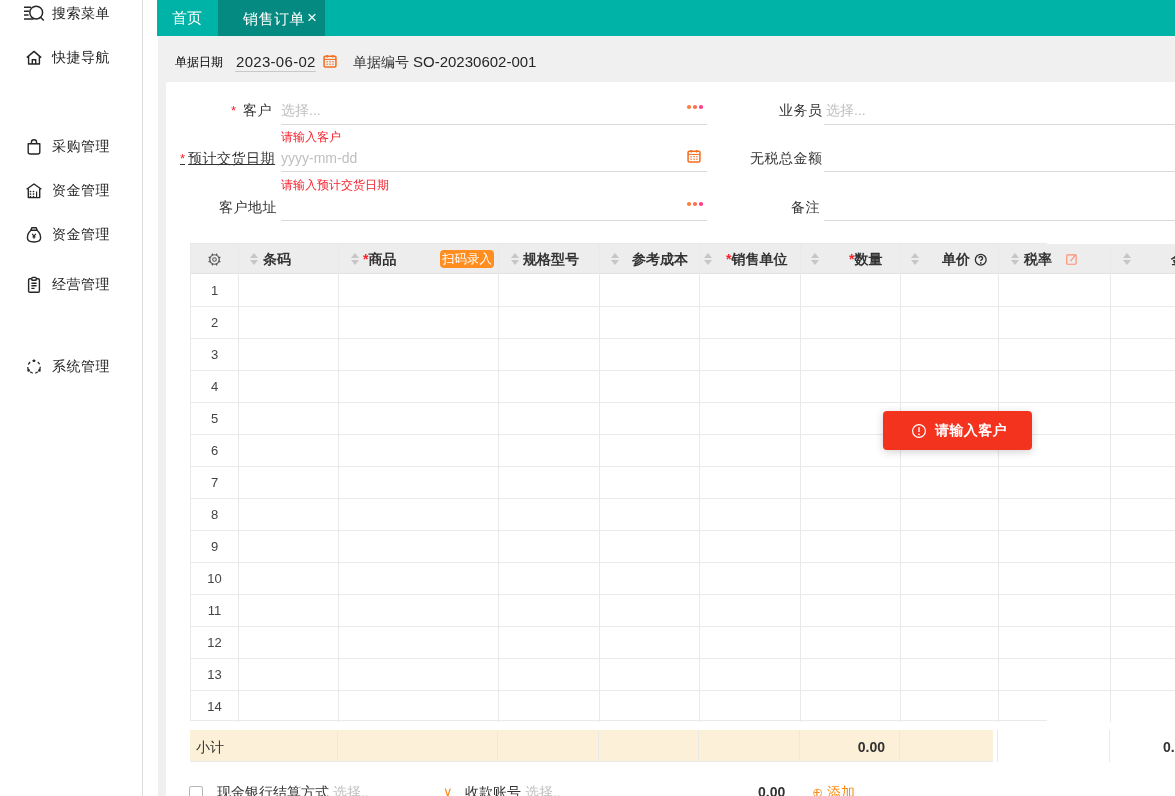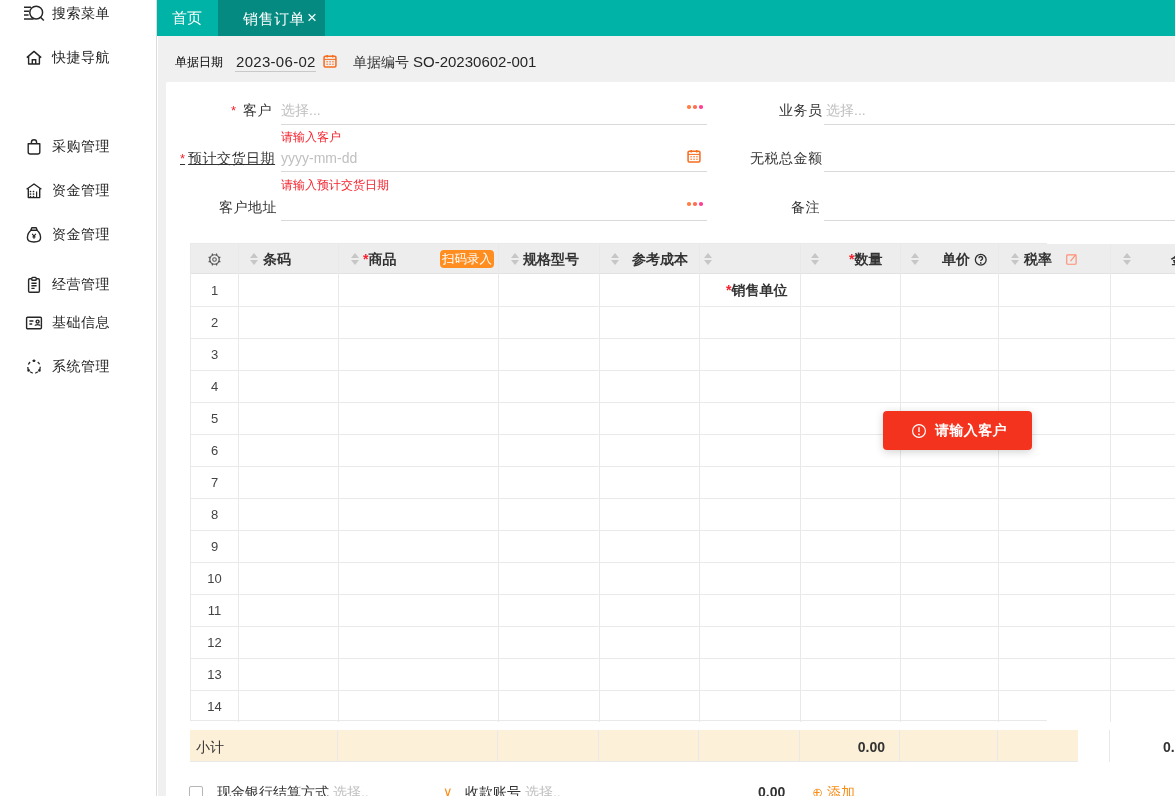--- a/index.html
+++ b/index.html
@@ -1,19 +1,19 @@
 <!DOCTYPE html>
 <html><head>
 <meta charset="utf-8">
 <style>
 * { margin:0; padding:0; box-sizing:border-box; }
 html,body { width:1175px; height:796px; overflow:hidden; font-family:"Liberation Sans", sans-serif; background:#fff; position:relative; }
 
 
-#sidebar { position:absolute; left:0; top:0; width:157px; height:796px; background:#fff; border-right:1px solid #dcdcdc; z-index:5; }
+#sidebar { position:absolute; left:0; top:0; width:143px; height:796px; background:#fff; border-right:1px solid #dcdcdc; z-index:5; }
 .mitem { position:absolute; left:0; width:157px; height:32px; }
 .mitem .ic { position:absolute; left:24px; top:6px; width:20px; height:20px; }
 .mitem .tx { position:absolute; left:52px; top:7px; font-size:14px; letter-spacing:0.5px; color:#262626; white-space:nowrap; }
 #act { position:absolute; left:4px; top:87px; width:147px; height:32px; border-radius:6px;
   background:radial-gradient(130% 170% at 108% 115%, rgba(255,255,255,0.30) 0%, rgba(255,255,255,0.20) 40%, rgba(255,255,255,0) 60%), linear-gradient(100deg,#f8802f 0%, #f9883c 55%, #f98c42 100%); }
 #act .ic { position:absolute; left:22px; top:6px; width:20px; height:20px; }
 #act .tx { position:absolute; left:49px; top:7px; font-size:15px; font-weight:bold; letter-spacing:0.5px; color:#fff; }
 
 
 #topbar { position:absolute; left:157px; top:0; width:1018px; height:36px; background:#00b3a7; z-index:4; }
@@ -44,21 +44,21 @@
 .hcell { position:absolute; top:0; height:30px; font-size:14px; font-weight:bold; color:#333; white-space:nowrap; line-height:30px; }
 .vline { position:absolute; top:0; width:1px; height:478px; background:#e9e9e9; }
 .hline { position:absolute; left:0; width:985px; height:1px; background:#e9e9e9; }
 .rnum { position:absolute; left:0; width:47px; text-align:center; font-size:13px; color:#444; height:32px; line-height:32px; }
 .caret { position:absolute; width:8px; height:14px; }
 .caret:before, .caret:after { content:""; position:absolute; left:0; border-left:4px solid transparent; border-right:4px solid transparent; }
 .caret:before { top:1px; border-bottom:5px solid #c6c6c6; }
 .caret:after { bottom:1px; border-top:5px solid #c6c6c6; }
 
 
-#subt { position:absolute; left:190px; top:730px; width:888px; height:32px; background:#fcf1d8; border-bottom:1px solid #e9e9e9; z-index:2;}
+#subt { position:absolute; left:190px; top:730px; width:803px; height:32px; background:#fcf1d8; border-bottom:1px solid #e9e9e9; z-index:2;}
 #subt .sv { position:absolute; top:0; width:1px; height:32px; background:#e9e9e9; }
 
 
 #toast { position:absolute; left:883px; top:411px; width:149px; height:39px; background:#f4331f; border-radius:4px; z-index:9; box-shadow:0 2px 8px rgba(0,0,0,.18); }
 
 #toast .t { position:absolute; left:52px; top:11px; color:#fff; font-size:14px; font-weight:bold; letter-spacing:0.4px; }
 
 
 .ft { position:absolute; top:784px; white-space:nowrap; z-index:3; }
 #fchk { position:absolute; left:189px; top:786px; width:14px; height:14px; border:1px solid #b5b5b5; border-radius:2px; background:#fff; z-index:3;}
@@ -110,29 +110,20 @@
         </svg></span>
     <span class="tx">资金管理</span>
   </div>
   <div class="mitem" style="top:269px;">
     <span class="ic"><svg width="20" height="20" viewBox="0 0 20 20" fill="none" stroke="#262626" stroke-width="1.4">
           <rect x="4.6" y="3.8" width="10.8" height="13.4" rx="1.2"></rect>
           <rect x="7.8" y="2.4" width="4.4" height="2.8" rx="0.8" fill="#fff"></rect>
           <path d="M7.4 8.2h5.2M7.4 10.8h5.2M7.4 13.4h3.2"></path>
         </svg></span>
     <span class="tx">经营管理</span>
-  </div>
-  <div class="mitem" style="top:307px;">
-    <span class="ic"><svg width="20" height="20" viewBox="0 0 20 20" fill="none" stroke="#262626" stroke-width="1.4">
-          <rect x="2.6" y="4.2" width="14.8" height="11.6" rx="1"></rect>
-          <path d="M5.4 8h4M5.4 11h2.8"></path>
-          <circle cx="13.6" cy="8.6" r="1.5"></circle>
-          <path d="M11.3 12.8c0-1.6 4.6-1.6 4.6 0"></path>
-        </svg></span>
-    <span class="tx">基础信息</span>
   </div>
   <div class="mitem" style="top:351px;">
     <span class="ic"><svg width="20" height="20" viewBox="0 0 20 20" fill="none" stroke="#262626" stroke-width="1.3">
           <circle cx="10" cy="10" r="6.2" stroke-dasharray="2.8 2.6"></circle>
           <circle cx="10" cy="3.8" r="1.3" fill="#262626" stroke="none"></circle>
           <circle cx="4.6" cy="13.4" r="1.3" fill="#262626" stroke="none"></circle>
           <circle cx="15.4" cy="13.4" r="1.3" fill="#262626" stroke="none"></circle>
         </svg></span>
     <span class="tx">系统管理</span>
   </div>
@@ -217,21 +208,21 @@
   <div class="caret" style="left:59px; top:8px;"></div>
   <div class="hcell" style="left:72px;">条码</div>
   <div class="caret" style="left:160px; top:8px;"></div>
   <div class="hcell" style="left:172px;"><span style="color:#f5222d;">*</span>商品</div>
   <div class="hcell" style="left:249px; top:6px; height:18px; line-height:18px; background:#ff8d1f; color:#fff; font-size:12.5px; font-weight:normal; padding:0 2px; border-radius:4px;">扫码录入</div>
   <div class="caret" style="left:320px; top:8px;"></div>
   <div class="hcell" style="left:332px;">规格型号</div>
   <div class="caret" style="left:420px; top:8px;"></div>
   <div class="hcell" style="left:441px;">参考成本</div>
   <div class="caret" style="left:513px; top:8px;"></div>
-  <div class="hcell" style="left:535px;margin-top:31px;"><span style="color:#f5222d;">*</span>销售单位</div>
+  <div class="hcell" style="left:535px;"><span style="color:#f5222d;">*</span>销售单位</div>
   <div class="caret" style="left:620px; top:8px;"></div>
   <div class="hcell" style="left:658px;"><span style="color:#f5222d;">*</span>数量</div>
   <div class="caret" style="left:720px; top:8px;"></div>
   <div class="hcell" style="left:751px;">单价 <svg width="13.5" height="13.5" viewBox="0 0 24 24" fill="none" stroke="#2e2e2e" style="vertical-align:-2px;">
         <circle cx="12" cy="12" r="9.6" stroke-width="2.3"></circle>
         <path d="M8.8 9.4a3.2 3.2 0 1 1 4.6 2.9c-1 .5-1.4 1.1-1.4 2" stroke-width="2.5"></path>
         <circle cx="12" cy="17.6" r="1.5" fill="#2e2e2e" stroke="none"></circle>
       </svg></div>
   <div class="caret" style="left:820px; top:8px;"></div>
   <div class="hcell" style="left:833px;">税率</div>

